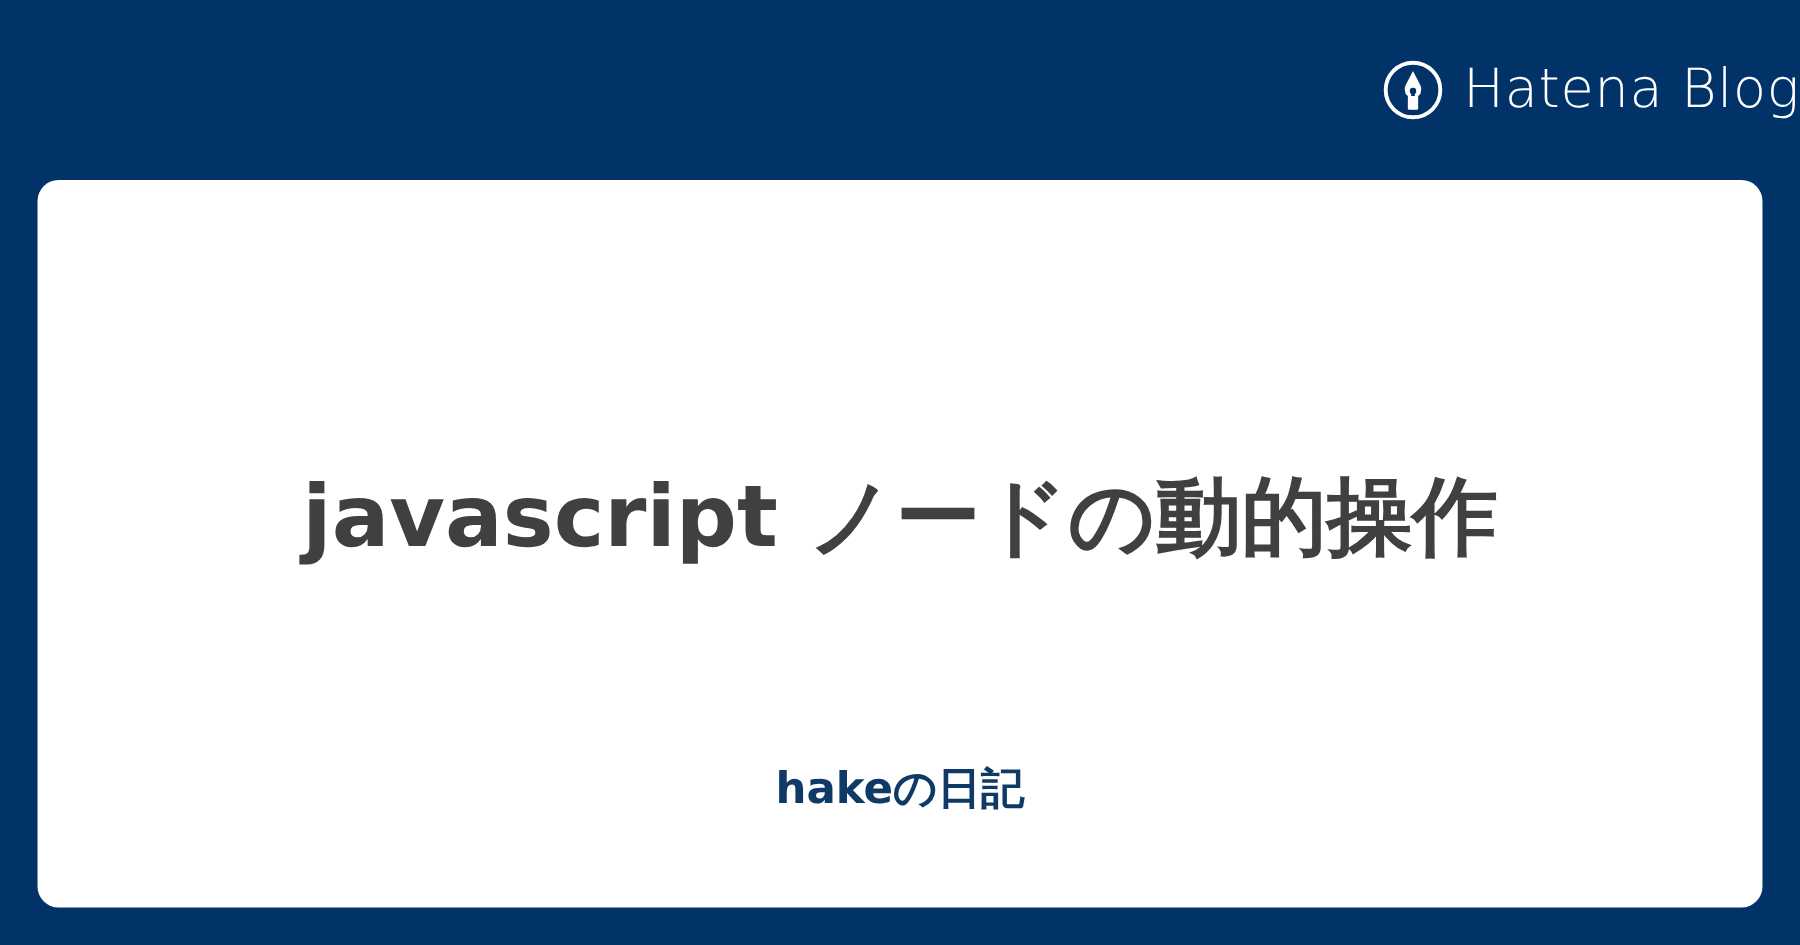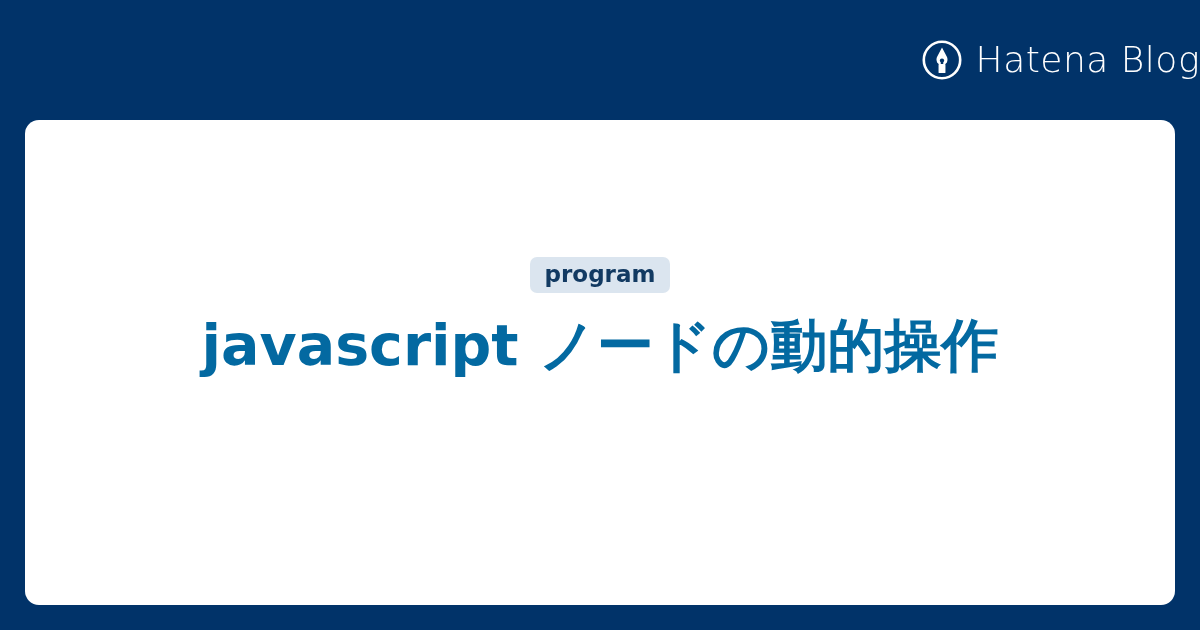--- a/index.html
+++ b/index.html
@@ -83,21 +83,21 @@
     border-radius: 7px;
     padding: 5px 15px 7px 15px;
     line-height: 1.08;
     white-space: nowrap;
     font-family: "DejaVu Sans", "Liberation Sans", sans-serif;
   }
 
   
   .entry-title {
     margin-top: 18px;
-    color: #0369a1;
+    color: #404040;
     font-size: 57px;
     font-weight: 700;
     line-height: 1.18;
     text-align: center;
     max-width: 1020px;
     padding: 0 20px;
     box-sizing: border-box;
     white-space: nowrap;
     font-family: "DejaVu Sans", "Liberation Sans", sans-serif;
   }
@@ -131,21 +131,21 @@
         <rect x="18.75" y="20.3" width="2.5" height="4.6" fill="#013369"></rect>
         <rect x="16.55" y="24.0" width="6.9" height="9.1" rx="0.7" fill="#ffffff"></rect>
       </svg>
     </span>
     <span class="brand-name">Hatena Blog</span>
   </div>
 
   <div class="content-card">
 
     <div class="tag-list">
-      <span class="tag-pill">program</span>
     </div>
 
     <h1 class="entry-title">javascript ノードの動的操作</h1>
 
+    <div class="blog-name">hakeの日記</div>
 
   </div>
 
 </div>
 
 </body></html>

